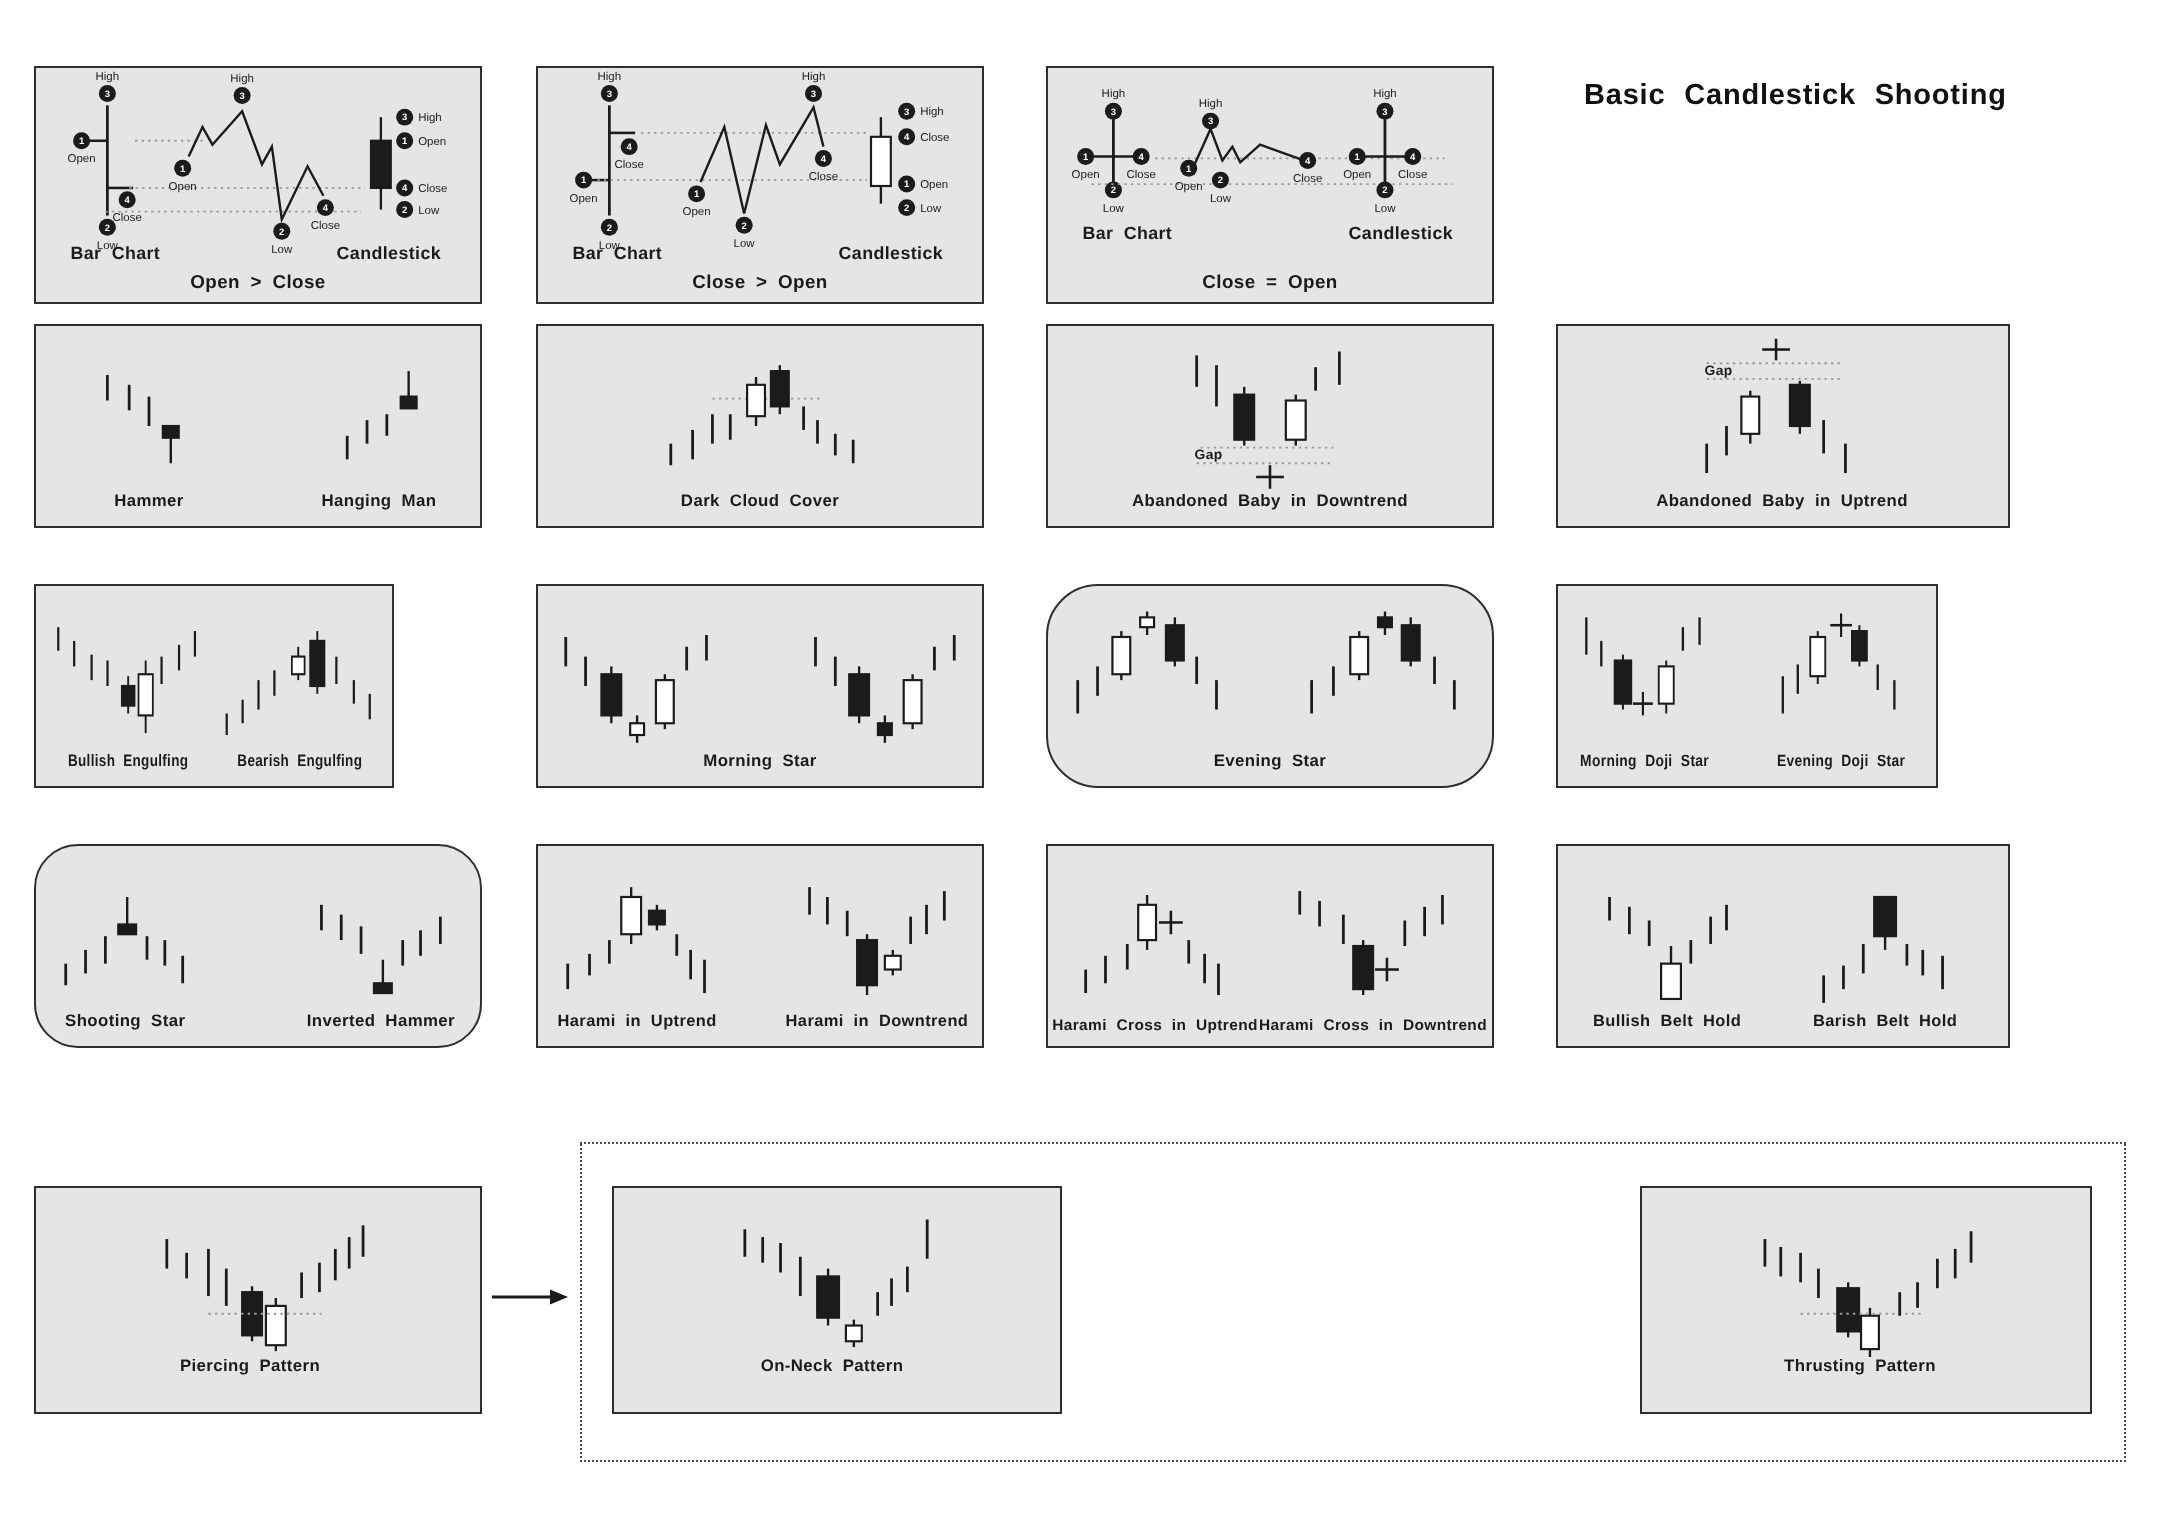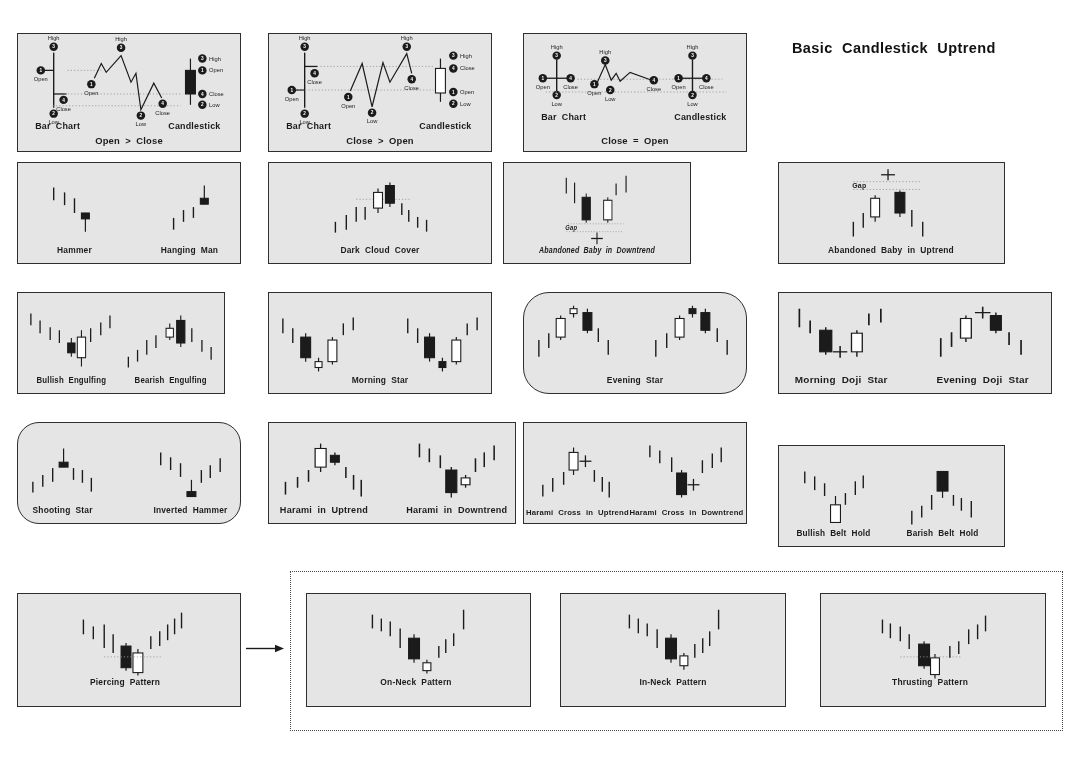--- a/index.html
+++ b/index.html
@@ -11,21 +11,21 @@
   .panel svg{width:100%;height:100%;display:block;}
   svg{font-family:"Liberation Sans",sans-serif;}
   .dashed-group{position:absolute;left:290px;top:571px;width:773px;height:160px;
     border:1.5px dotted #4a4a4a;box-sizing:border-box;}
   .arrow{position:absolute;left:245px;top:642px;}
 </style>
 </head>
 <body>
 
 <div class="sheet">
-  <div class="page-title">Basic Candlestick Uptrend</div>
+  <div class="page-title">Basic Candlestick Shooting</div>
   <div class="dashed-group"></div>
   <svg class="arrow" width="40" height="13" viewBox="0 0 40 13">
     <line x1="1" y1="6.5" x2="31" y2="6.5" stroke="#1b1b1b" stroke-width="1.4"></line>
     <path d="M30,2.8 L39,6.5 L30,10.2 Z" fill="#1b1b1b"></path>
   </svg>
   <div id="panels" style="position:absolute;left:0;top:0;width:100%;height:100%;">
       <div class="panel" style="left: 17px; top: 33px; width: 224px; height: 119px;">
         <svg viewBox="0 0 224 119" preserveAspectRatio="none">
           <line x1="36" y1="19" x2="36" y2="75" stroke="#1b1b1b" stroke-width="1.4"></line>
           <line x1="23" y1="37" x2="36" y2="37" stroke="#1b1b1b" stroke-width="1.3"></line>
@@ -205,21 +205,21 @@
           <rect x="105.5" y="30" width="9" height="16" fill="#fff" stroke="#1b1b1b" stroke-width="1.1"></rect>
           <line x1="122" y1="20" x2="122" y2="45" stroke="#1b1b1b" stroke-width="1.2"></line>
           <rect x="117.5" y="23" width="9" height="18" fill="#1b1b1b" stroke="#1b1b1b" stroke-width="1.1"></rect>
           <line x1="134" y1="41" x2="134" y2="53" stroke="#1b1b1b" stroke-width="1.4"></line>
           <line x1="141" y1="48" x2="141" y2="60" stroke="#1b1b1b" stroke-width="1.4"></line>
           <line x1="150" y1="55" x2="150" y2="66" stroke="#1b1b1b" stroke-width="1.4"></line>
           <line x1="159" y1="58" x2="159" y2="70" stroke="#1b1b1b" stroke-width="1.4"></line>
           <text x="112" y="92" text-anchor="middle" font-size="8.5" fill="#1b1b1b" word-spacing="2.5" letter-spacing="0.2" font-weight="bold">Dark Cloud Cover</text>
         </svg>
       </div>
-      <div class="panel" style="left: 503px; top: 162px; width: 188px; height: 102px; font-style: italic;">
+      <div class="panel" style="left: 523px; top: 162px; width: 224px; height: 102px;">
         <svg viewBox="0 0 224 102" preserveAspectRatio="none">
           <line x1="75" y1="15" x2="75" y2="31" stroke="#1b1b1b" stroke-width="1.4"></line>
           <line x1="85" y1="20" x2="85" y2="41" stroke="#1b1b1b" stroke-width="1.4"></line>
           <line x1="99" y1="31" x2="99" y2="61" stroke="#1b1b1b" stroke-width="1.2"></line>
           <rect x="94" y="35" width="10" height="23" fill="#1b1b1b" stroke="#1b1b1b" stroke-width="1.1"></rect>
           <line x1="77" y1="62" x2="144" y2="62" stroke="#9a9a9a" stroke-width="0.9" stroke-dasharray="1.2 2.1"></line>
           <line x1="75" y1="70" x2="144" y2="70" stroke="#9a9a9a" stroke-width="0.9" stroke-dasharray="1.2 2.1"></line>
           <text x="81" y="68" text-anchor="middle" font-size="7" fill="#1b1b1b" word-spacing="2.5" letter-spacing="0.2" font-weight="bold">Gap</text>
           <line x1="112" y1="71" x2="112" y2="83" stroke="#1b1b1b" stroke-width="1.3"></line>
           <line x1="105" y1="77" x2="119" y2="77" stroke="#1b1b1b" stroke-width="1.3"></line>
@@ -241,21 +241,21 @@
           <line x1="75" y1="19" x2="144" y2="19" stroke="#9a9a9a" stroke-width="0.9" stroke-dasharray="1.2 2.1"></line>
           <line x1="75" y1="27" x2="144" y2="27" stroke="#9a9a9a" stroke-width="0.9" stroke-dasharray="1.2 2.1"></line>
           <text x="81" y="25" text-anchor="middle" font-size="7" fill="#1b1b1b" word-spacing="2.5" letter-spacing="0.2" font-weight="bold">Gap</text>
           <line x1="122" y1="28" x2="122" y2="55" stroke="#1b1b1b" stroke-width="1.2"></line>
           <rect x="117" y="30" width="10" height="21" fill="#1b1b1b" stroke="#1b1b1b" stroke-width="1.1"></rect>
           <line x1="134" y1="48" x2="134" y2="65" stroke="#1b1b1b" stroke-width="1.4"></line>
           <line x1="145" y1="60" x2="145" y2="75" stroke="#1b1b1b" stroke-width="1.4"></line>
           <text x="113" y="92" text-anchor="middle" font-size="8.5" fill="#1b1b1b" word-spacing="2.5" letter-spacing="0.2" font-weight="bold">Abandoned Baby in Uptrend</text>
         </svg>
       </div>
-      <div class="panel" style="left: 17px; top: 292px; width: 208px; height: 102px;">
+      <div class="panel" style="left: 17px; top: 292px; width: 180px; height: 102px;">
         <svg viewBox="0 0 224 102" preserveAspectRatio="none">
           <line x1="14" y1="21" x2="14" y2="33" stroke="#1b1b1b" stroke-width="1.4"></line>
           <line x1="24" y1="28" x2="24" y2="41" stroke="#1b1b1b" stroke-width="1.4"></line>
           <line x1="35" y1="35" x2="35" y2="48" stroke="#1b1b1b" stroke-width="1.4"></line>
           <line x1="45" y1="38" x2="45" y2="51" stroke="#1b1b1b" stroke-width="1.4"></line>
           <line x1="58" y1="46" x2="58" y2="65" stroke="#1b1b1b" stroke-width="1.2"></line>
           <rect x="54" y="51" width="8" height="10" fill="#1b1b1b" stroke="#1b1b1b" stroke-width="1.1"></rect>
           <line x1="69" y1="38" x2="69" y2="75" stroke="#1b1b1b" stroke-width="1.2"></line>
           <rect x="64.5" y="45" width="9" height="21" fill="#fff" stroke="#1b1b1b" stroke-width="1.1"></rect>
           <line x1="79" y1="36" x2="79" y2="50" stroke="#1b1b1b" stroke-width="1.4"></line>
@@ -319,21 +319,21 @@
           <rect x="152.5" y="26" width="9" height="19" fill="#fff" stroke="#1b1b1b" stroke-width="1.1"></rect>
           <line x1="170" y1="13" x2="170" y2="25" stroke="#1b1b1b" stroke-width="1.2"></line>
           <rect x="166.5" y="16" width="7" height="5" fill="#1b1b1b" stroke="#1b1b1b" stroke-width="1.1"></rect>
           <line x1="183" y1="16" x2="183" y2="41" stroke="#1b1b1b" stroke-width="1.2"></line>
           <rect x="178.5" y="20" width="9" height="18" fill="#1b1b1b" stroke="#1b1b1b" stroke-width="1.1"></rect>
           <line x1="195" y1="36" x2="195" y2="50" stroke="#1b1b1b" stroke-width="1.4"></line>
           <line x1="205" y1="48" x2="205" y2="63" stroke="#1b1b1b" stroke-width="1.4"></line>
           <text x="112" y="92" text-anchor="middle" font-size="8.5" fill="#1b1b1b" word-spacing="2.5" letter-spacing="0.2" font-weight="bold">Evening Star</text>
         </svg>
       </div>
-      <div class="panel" style="left: 778px; top: 292px; width: 274px; height: 102px;">
+      <div class="panel" style="left: 778px; top: 292px; width: 191px; height: 102px;">
         <svg viewBox="0 0 227 102" preserveAspectRatio="none">
           <line x1="17" y1="16" x2="17" y2="35" stroke="#1b1b1b" stroke-width="1.4"></line>
           <line x1="26" y1="28" x2="26" y2="41" stroke="#1b1b1b" stroke-width="1.4"></line>
           <line x1="39" y1="35" x2="39" y2="63" stroke="#1b1b1b" stroke-width="1.2"></line>
           <rect x="34" y="38" width="10" height="22" fill="#1b1b1b" stroke="#1b1b1b" stroke-width="1.1"></rect>
           <line x1="51" y1="54" x2="51" y2="66" stroke="#1b1b1b" stroke-width="1.3"></line>
           <line x1="45" y1="60" x2="57" y2="60" stroke="#1b1b1b" stroke-width="1.3"></line>
           <line x1="65" y1="38" x2="65" y2="65" stroke="#1b1b1b" stroke-width="1.2"></line>
           <rect x="60.5" y="41" width="9" height="19" fill="#fff" stroke="#1b1b1b" stroke-width="1.1"></rect>
           <line x1="75" y1="21" x2="75" y2="33" stroke="#1b1b1b" stroke-width="1.4"></line>
@@ -367,21 +367,21 @@
           <line x1="154" y1="35" x2="154" y2="48" stroke="#1b1b1b" stroke-width="1.4"></line>
           <line x1="164" y1="41" x2="164" y2="55" stroke="#1b1b1b" stroke-width="1.4"></line>
           <line x1="175" y1="58" x2="175" y2="75" stroke="#1b1b1b" stroke-width="1.2"></line>
           <rect x="170.5" y="70" width="9" height="5" fill="#1b1b1b" stroke="#1b1b1b" stroke-width="1.1"></rect>
           <line x1="185" y1="48" x2="185" y2="61" stroke="#1b1b1b" stroke-width="1.4"></line>
           <line x1="194" y1="43" x2="194" y2="56" stroke="#1b1b1b" stroke-width="1.4"></line>
           <line x1="204" y1="36" x2="204" y2="50" stroke="#1b1b1b" stroke-width="1.4"></line>
           <text x="174" y="92" text-anchor="middle" font-size="8.5" fill="#1b1b1b" word-spacing="2.5" letter-spacing="0.2" font-weight="bold">Inverted Hammer</text>
         </svg>
       </div>
-      <div class="panel" style="left: 268px; top: 422px; width: 248px; height: 102px;">
+      <div class="panel" style="left: 268px; top: 422px; width: 224px; height: 102px;">
         <svg viewBox="0 0 224 102" preserveAspectRatio="none">
           <line x1="15" y1="60" x2="15" y2="73" stroke="#1b1b1b" stroke-width="1.4"></line>
           <line x1="26" y1="55" x2="26" y2="66" stroke="#1b1b1b" stroke-width="1.4"></line>
           <line x1="36" y1="48" x2="36" y2="60" stroke="#1b1b1b" stroke-width="1.4"></line>
           <line x1="47" y1="21" x2="47" y2="50" stroke="#1b1b1b" stroke-width="1.2"></line>
           <rect x="42" y="26" width="10" height="19" fill="#fff" stroke="#1b1b1b" stroke-width="1.1"></rect>
           <line x1="60" y1="30" x2="60" y2="43" stroke="#1b1b1b" stroke-width="1.2"></line>
           <rect x="56" y="33" width="8" height="7" fill="#1b1b1b" stroke="#1b1b1b" stroke-width="1.1"></rect>
           <line x1="70" y1="45" x2="70" y2="56" stroke="#1b1b1b" stroke-width="1.4"></line>
           <line x1="77" y1="53" x2="77" y2="68" stroke="#1b1b1b" stroke-width="1.4"></line>
@@ -419,21 +419,21 @@
           <line x1="159" y1="48" x2="159" y2="76" stroke="#1b1b1b" stroke-width="1.2"></line>
           <rect x="154" y="51" width="10" height="22" fill="#1b1b1b" stroke="#1b1b1b" stroke-width="1.1"></rect>
           <line x1="171" y1="57" x2="171" y2="69" stroke="#1b1b1b" stroke-width="1.3"></line>
           <line x1="165" y1="63" x2="177" y2="63" stroke="#1b1b1b" stroke-width="1.3"></line>
           <line x1="180" y1="38" x2="180" y2="51" stroke="#1b1b1b" stroke-width="1.4"></line>
           <line x1="190" y1="31" x2="190" y2="46" stroke="#1b1b1b" stroke-width="1.4"></line>
           <line x1="199" y1="25" x2="199" y2="40" stroke="#1b1b1b" stroke-width="1.4"></line>
           <text x="164" y="94" text-anchor="middle" font-size="7.8" fill="#1b1b1b" word-spacing="2.5" letter-spacing="0.2" font-weight="bold">Harami Cross in Downtrend</text>
         </svg>
       </div>
-      <div class="panel" style="left: 778px; top: 422px; width: 227px; height: 102px; margin-top: 23px;">
+      <div class="panel" style="left: 778px; top: 422px; width: 227px; height: 102px;">
         <svg viewBox="0 0 227 102" preserveAspectRatio="none">
           <line x1="26" y1="26" x2="26" y2="38" stroke="#1b1b1b" stroke-width="1.4"></line>
           <line x1="36" y1="31" x2="36" y2="45" stroke="#1b1b1b" stroke-width="1.4"></line>
           <line x1="46" y1="38" x2="46" y2="51" stroke="#1b1b1b" stroke-width="1.4"></line>
           <line x1="57" y1="51" x2="57" y2="78" stroke="#1b1b1b" stroke-width="1.2"></line>
           <rect x="52" y="60" width="10" height="18" fill="#fff" stroke="#1b1b1b" stroke-width="1.1"></rect>
           <line x1="67" y1="48" x2="67" y2="60" stroke="#1b1b1b" stroke-width="1.4"></line>
           <line x1="77" y1="36" x2="77" y2="50" stroke="#1b1b1b" stroke-width="1.4"></line>
           <line x1="85" y1="30" x2="85" y2="43" stroke="#1b1b1b" stroke-width="1.4"></line>
           <text x="55" y="92" text-anchor="middle" font-size="8.3" fill="#1b1b1b" word-spacing="2.5" letter-spacing="0.2" font-weight="bold">Bullish Belt Hold</text>
@@ -477,37 +477,20 @@
           <rect x="102.5" y="45" width="11" height="21" fill="#1b1b1b" stroke="#1b1b1b" stroke-width="1.1"></rect>
           <line x1="121" y1="67" x2="121" y2="81" stroke="#1b1b1b" stroke-width="1.2"></line>
           <rect x="117" y="70" width="8" height="8" fill="#fff" stroke="#1b1b1b" stroke-width="1.1"></rect>
           <line x1="133" y1="53" x2="133" y2="65" stroke="#1b1b1b" stroke-width="1.4"></line>
           <line x1="140" y1="46" x2="140" y2="60" stroke="#1b1b1b" stroke-width="1.4"></line>
           <line x1="148" y1="40" x2="148" y2="53" stroke="#1b1b1b" stroke-width="1.4"></line>
           <line x1="158" y1="16" x2="158" y2="36" stroke="#1b1b1b" stroke-width="1.4"></line>
           <text x="110" y="93" text-anchor="middle" font-size="8.5" fill="#1b1b1b" word-spacing="2.5" letter-spacing="0.2" font-weight="bold">On-Neck Pattern</text>
         </svg>
       </div>
-      <div class="panel" style="left: 560px; top: 593px; width: 226px; height: 114px;">
-        <svg viewBox="0 0 226 114" preserveAspectRatio="none">
-          <line x1="69" y1="21" x2="69" y2="35" stroke="#1b1b1b" stroke-width="1.4"></line>
-          <line x1="78" y1="25" x2="78" y2="40" stroke="#1b1b1b" stroke-width="1.4"></line>
-          <line x1="87" y1="30" x2="87" y2="43" stroke="#1b1b1b" stroke-width="1.4"></line>
-          <line x1="97" y1="36" x2="97" y2="55" stroke="#1b1b1b" stroke-width="1.4"></line>
-          <line x1="111" y1="41" x2="111" y2="70" stroke="#1b1b1b" stroke-width="1.2"></line>
-          <rect x="105.5" y="45" width="11" height="21" fill="#1b1b1b" stroke="#1b1b1b" stroke-width="1.1"></rect>
-          <line x1="124" y1="60" x2="124" y2="77" stroke="#1b1b1b" stroke-width="1.2"></line>
-          <rect x="120" y="63" width="8" height="10" fill="#fff" stroke="#1b1b1b" stroke-width="1.1"></rect>
-          <line x1="135" y1="51" x2="135" y2="65" stroke="#1b1b1b" stroke-width="1.4"></line>
-          <line x1="143" y1="45" x2="143" y2="60" stroke="#1b1b1b" stroke-width="1.4"></line>
-          <line x1="150" y1="38" x2="150" y2="53" stroke="#1b1b1b" stroke-width="1.4"></line>
-          <line x1="159" y1="16" x2="159" y2="36" stroke="#1b1b1b" stroke-width="1.4"></line>
-          <text x="113" y="93" text-anchor="middle" font-size="8.5" fill="#1b1b1b" word-spacing="2.5" letter-spacing="0.2" font-weight="bold">In-Neck Pattern</text>
-        </svg>
-      </div>
       <div class="panel" style="left: 820px; top: 593px; width: 226px; height: 114px;">
         <svg viewBox="0 0 226 114" preserveAspectRatio="none">
           <line x1="62" y1="26" x2="62" y2="40" stroke="#1b1b1b" stroke-width="1.4"></line>
           <line x1="70" y1="30" x2="70" y2="45" stroke="#1b1b1b" stroke-width="1.4"></line>
           <line x1="80" y1="33" x2="80" y2="48" stroke="#1b1b1b" stroke-width="1.4"></line>
           <line x1="89" y1="41" x2="89" y2="56" stroke="#1b1b1b" stroke-width="1.4"></line>
           <line x1="104" y1="48" x2="104" y2="76" stroke="#1b1b1b" stroke-width="1.2"></line>
           <rect x="98.5" y="51" width="11" height="22" fill="#1b1b1b" stroke="#1b1b1b" stroke-width="1.1"></rect>
           <line x1="115" y1="61" x2="115" y2="86" stroke="#1b1b1b" stroke-width="1.2"></line>
           <rect x="110.5" y="65" width="9" height="17" fill="#fff" stroke="#1b1b1b" stroke-width="1.1"></rect>

